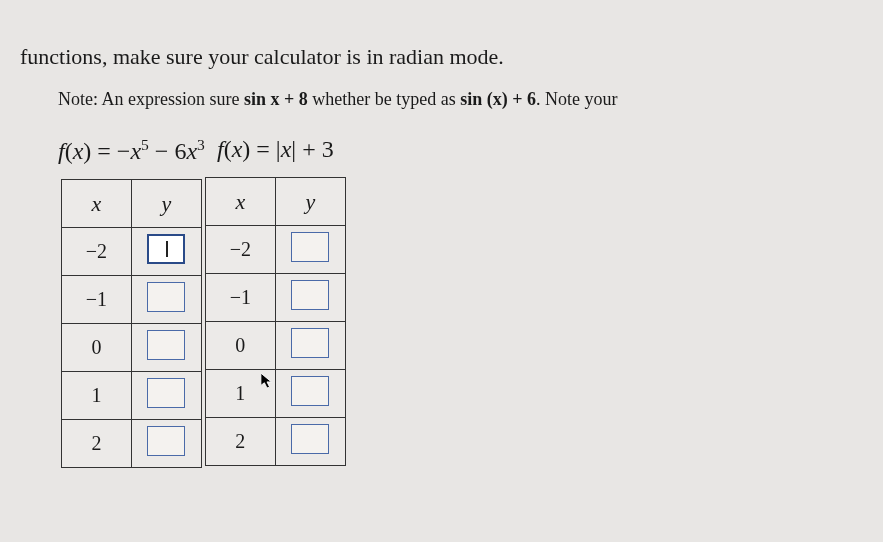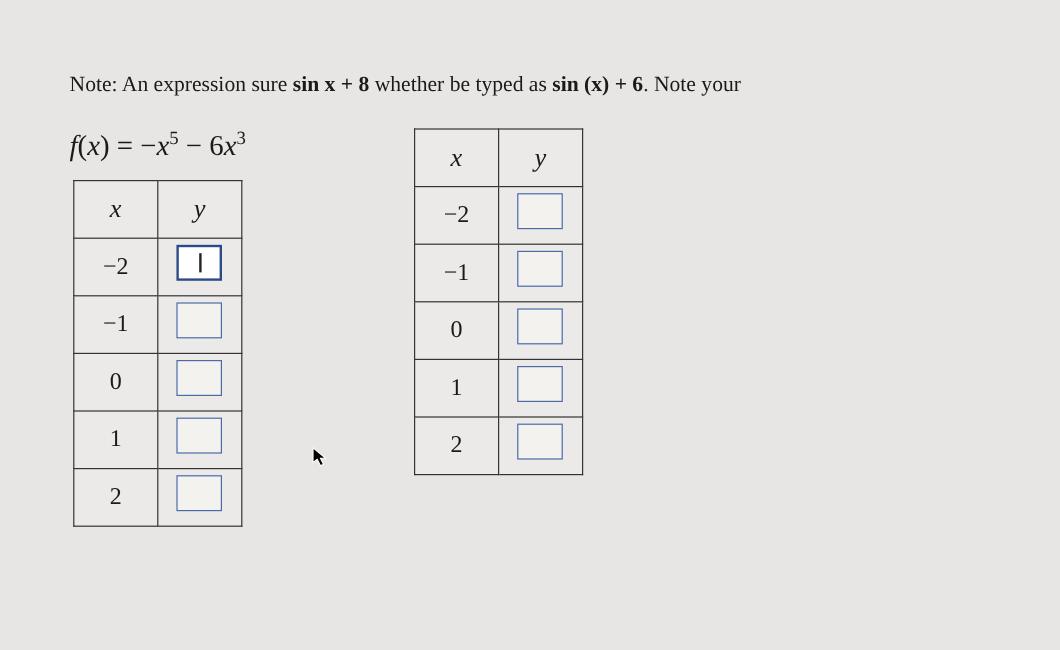--- a/index.html
+++ b/index.html
@@ -18,21 +18,20 @@
     line-height: 1.35;
     margin-bottom: 18px;
   }
   .note {
     font-size: 18px;
     margin-left: 38px;
     margin-bottom: 26px;
   }
   .panels {
     display: flex;
-    gap: 140px;
     margin-left: 38px;
   }
   .panel { display: flex; flex-direction: column; align-items: center; }
   .fn {
     font-family: Georgia, serif;
     font-size: 24px;
     font-style: italic;
     margin-bottom: 14px;
     white-space: nowrap;
   }
@@ -85,20 +84,21 @@
     height: 18px;
     left: 260px;
     top: 372px;
   }
 </style>
 </head>
 <body>
 
 <div class="instruction">
   <br>
+  <span>functions, make sure your calculator is in radian mode.</span>
 </div>
 
 <div class="note">
   <span>Note: An expression sure </span><b><span>sin x + 8</span></b><span> whether be typed as </span><b><span>sin (x) + 6</span></b><span>. Note your </span>
 </div>
 
 <div class="panels">
 
   <div class="panel">
     <div class="fn">
@@ -128,20 +128,23 @@
       </tr>
       <tr>
         <td>2</td>
         <td><span class="inputcell"></span></td>
       </tr>
     </tbody>
       </table>
   </div>
 
   <div class="panel">
+    <div class="fn">
+      <span class="rm"><i>f</i>(<i>x</i>) = |<i>x</i>| + 3</span>
+    </div>
     <table>
       <tbody>
           <tr>
         <th>x</th>
         <th>y</th>
       </tr>
       <tr>
         <td>−2</td>
         <td><span class="inputcell"></span></td>
       </tr>

